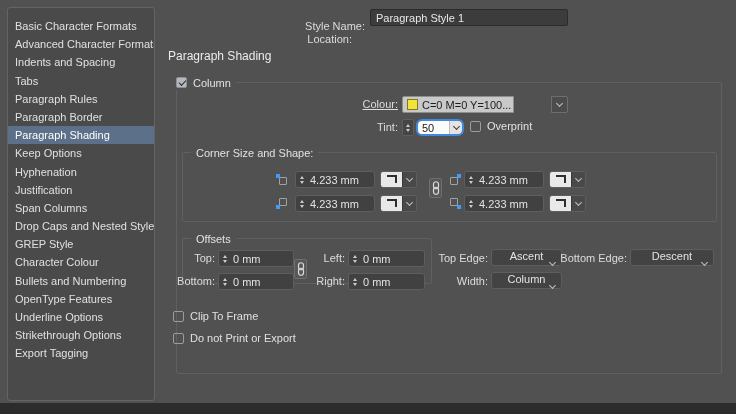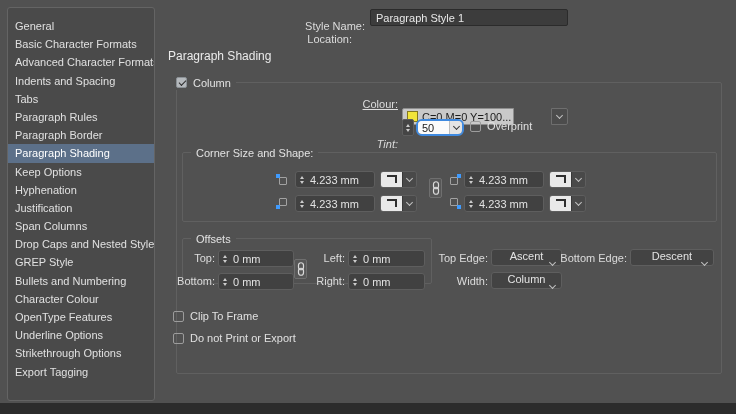--- a/index.html
+++ b/index.html
@@ -108,65 +108,64 @@
   }
   
   .bottombar { position:absolute; left:0; bottom:0; width:736px; height:11px; background:#2c2c2c; }
 </style>
 </head>
 <body>
 
 <div class="app">
 
   <div class="sidebar">
-      <div class="sb-item">General</div>
       <div class="sb-item">Basic Character Formats</div>
       <div class="sb-item">Advanced Character Formats</div>
       <div class="sb-item">Indents and Spacing</div>
       <div class="sb-item">Tabs</div>
       <div class="sb-item">Paragraph Rules</div>
       <div class="sb-item">Paragraph Border</div>
       <div class="sb-item selected">Paragraph Shading</div>
       <div class="sb-item">Keep Options</div>
       <div class="sb-item">Hyphenation</div>
       <div class="sb-item">Justification</div>
       <div class="sb-item">Span Columns</div>
       <div class="sb-item">Drop Caps and Nested Styles</div>
       <div class="sb-item">GREP Style</div>
+      <div class="sb-item">Character Colour</div>
       <div class="sb-item">Bullets and Numbering</div>
-      <div class="sb-item">Character Colour</div>
       <div class="sb-item">OpenType Features</div>
       <div class="sb-item">Underline Options</div>
       <div class="sb-item">Strikethrough Options</div>
       <div class="sb-item">Export Tagging</div>
     </div>
 
   <span class="rlabel" style="left:215px;width:150px;top:20px;">Style Name:</span>
   <input class="style-name-input" type="text" value="Paragraph Style 1" style="">
   <span class="rlabel" style="left:215px;width:137px;top:33px;">Location:</span>
   <div class="section-title">Paragraph Shading</div>
 
   <div class="fs shading-fs">
     <div class="fs-legend" style="left:-6px;top:-8px;">
       <span class="cb checked"></span>
       <span>Column</span>
     </div>
 
     <span class="rlabel" style="left:91px;width:130px;top:15px;text-decoration:underline;">Colour:</span>
-    <div class="colour-combo" style="left:225px;top:25px;gap:36px;">
+    <div class="colour-combo" style="left:225px;top:13px;gap:36px;">
       <div class="colour-field">
         <span class="swatch"></span>
         <span>C=0 M=0 Y=100...</span>
       </div>
       <div class="colour-dd">
           <span class="chev"></span>
         </div>
     </div>
 
-    <span class="rlabel" style="left:91px;width:130px;top:55px;font-style:italic;">Tint:</span>
+    <span class="rlabel" style="left:91px;width:130px;top:38px;">Tint:</span>
     <div class="tint-stepper" style="left:225px;top:36px;">
       <span class="tri up"></span>
       <span class="tri dn"></span>
     </div>
     <div class="tint-combo" style="left:239px;top:36px;">
       <div class="tint-field">50</div>
       <div class="tint-dd">
           <span class="chev dark"></span>
         </div>
     </div>

